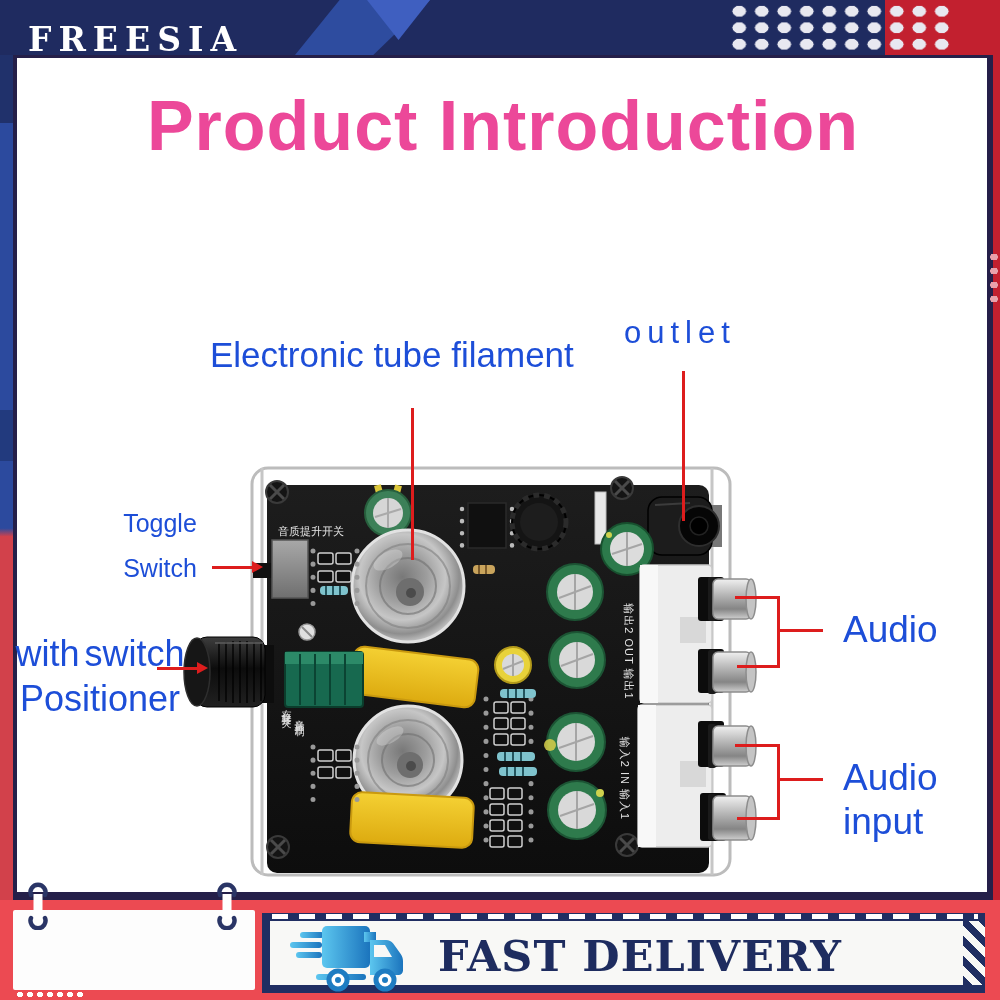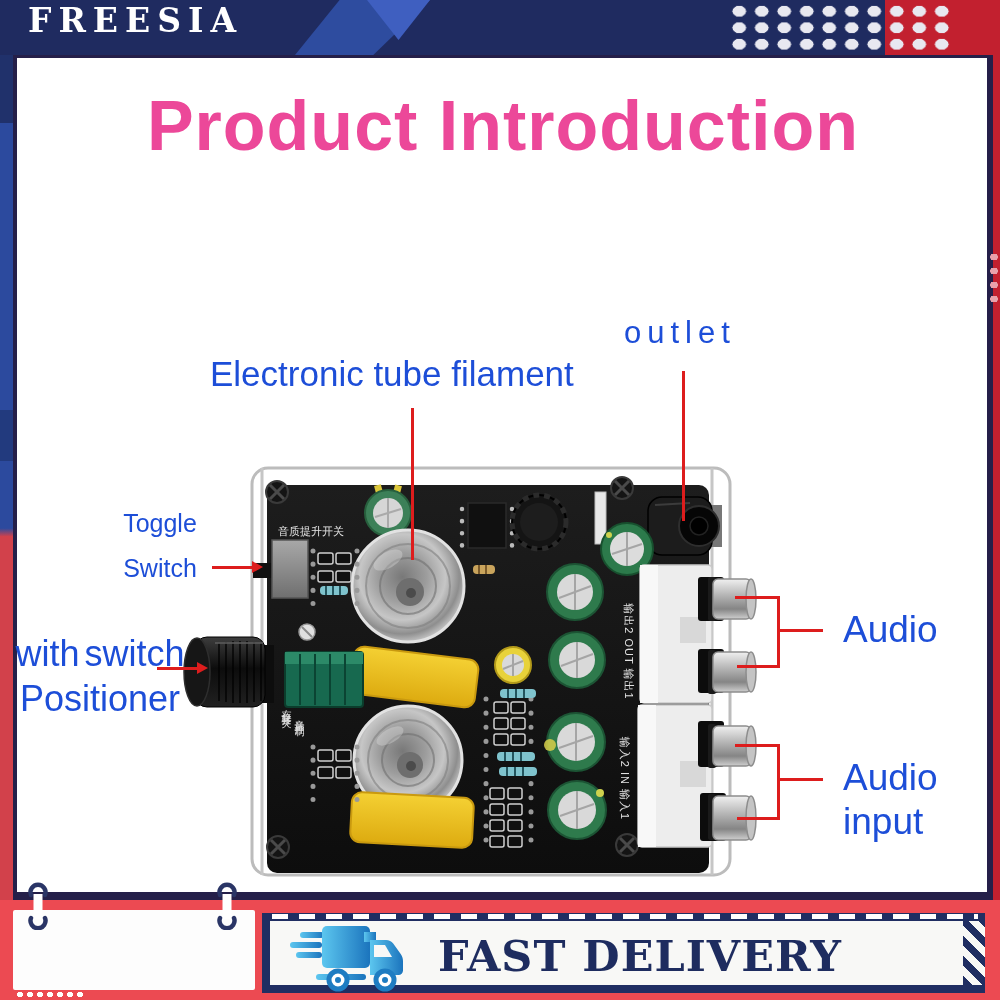--- a/index.html
+++ b/index.html
@@ -6,21 +6,21 @@
   body { width:1000px; height:1000px; overflow:hidden; background:#fff; font-family:"Liberation Sans", sans-serif; }
   .page { position:relative; width:1000px; height:1000px; background:#fff; }
   .abs { position:absolute; }
 
   
   .topbar { left:0; top:0; width:1000px; height:55px; background:#1f2b60; z-index:2; }
   .diag1 { left:295px; top:0; width:135px; height:55px; background:#2e4c9f;
            clip-path:polygon(33% 0,100% 0,58% 100%,0 100%); z-index:1; }
   .diag2 { left:360px; top:0; width:70px; height:40px; background:#3f5fc0;
            clip-path:polygon(10% 0,100% 0,55% 100%); z-index:1; }
-  .brand { left:28px; top:1px; color:#fff; font-family:"DejaVu Serif", serif; font-weight:bold;
+  .brand { left:28px; top:20px; color:#fff; font-family:"DejaVu Serif", serif; font-weight:bold;
            font-size:33px; letter-spacing:7px; z-index:3;text-align:center; }
   .dots-top { left:728px; top:3px; width:226px; height:50px; z-index:3;
       background-image:radial-gradient(7px 5.5px at 11.25px 8.25px, #e8e8f0 97%, transparent 100%);
       background-size:22.5px 16.5px; }
   .red-block { left:885px; top:0; width:115px; height:55px; background:#c2202f; z-index:2; }
 
   
   .strip-left { left:0; top:55px; width:13px; height:845px; z-index:1;
       background:linear-gradient(180deg,#20316b 0 8%,#2c4a9e 8% 42%,#223a7e 42% 48%,#2c4a9e 48% 56%,#d2414b 57% 100%); }
   .strip-right { left:993px; top:55px; width:7px; height:845px; background:#c2202f; z-index:1; }
@@ -31,21 +31,21 @@
 
   
   .content-box { left:13px; top:55px; width:980px; height:845px; background:#fff;
       border-style:solid; border-color:#251f49; border-width:3px 6px 8px 4px; z-index:1; }
 
   .page-title { left:13px; top:86px; width:980px; text-align:center; color:#ec4899;
       font-size:70px; font-weight:bold; letter-spacing:1px; z-index:3; }
 
   
   .lbl { color:#1d4ed8; z-index:4; font-weight:normal; }
-  .lbl-filament { left:210px; top:354px; font-size:35px; }
+  .lbl-filament { left:210px; top:335px; font-size:35px; }
   .lbl-outlet { left:624px; top:315px; font-size:31px; letter-spacing:6px; }
   .lbl-toggle { left:80px; top:501px; width:160px; text-align:center; font-size:25px; line-height:45px; }
   .lbl-positioner { left:5px; top:631px; width:190px; text-align:center; font-size:36px; line-height:45px; word-spacing:-5px; }
   .lbl-audio-out { left:843px; top:608px; font-size:37px; line-height:44px; }
   .lbl-audio-in  { left:843px; top:756px; font-size:37px; line-height:44px; }
   .lbl div { display:block; }
 
   
   .rline { background:#dd1d1d; z-index:5; }
   .rhead { width:0; height:0; border-top:6px solid transparent; border-bottom:6px solid transparent;

